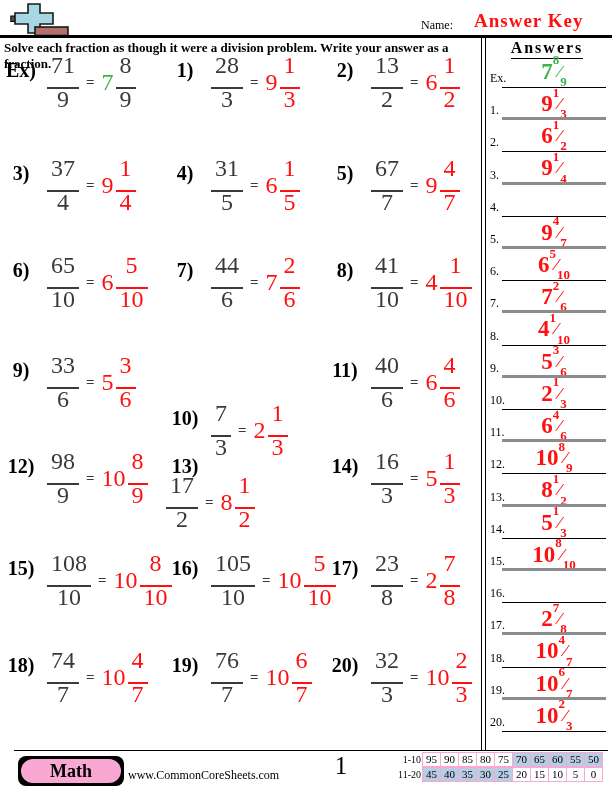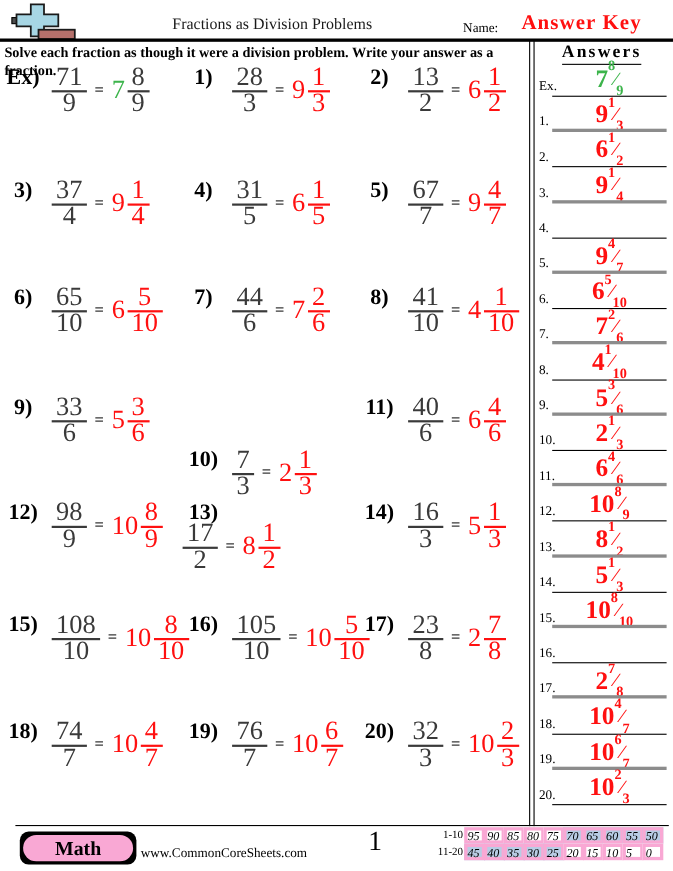--- a/index.html
+++ b/index.html
@@ -20,21 +20,21 @@
   #vsep{position:absolute;left:481px;top:37px;height:714px;width:3px;
         border-left:1.6px solid #000;border-right:1.6px solid #000;}
 
   
   .problem{position:absolute;display:flex;align-items:center;height:46px;}
   .plabel{align-self:flex-start;width:38px;text-align:center;margin-right:7px;margin-top:1px;
           font-size:20px;font-weight:bold;line-height:1;}
   .pcontent{display:flex;align-items:center;}
   .frac{display:inline-flex;flex-direction:column;text-align:center;}
   .fnum,.fden{line-height:19px;font-size:24px;padding:0 4px;}
-  .fnum{border-bottom:2px solid currentColor;padding-bottom:2px;}
+  .fnum{border-bottom:2px solid currentColor;padding-bottom:12px;}
   .fden{margin-top:1px;}
   .qfrac{color:var(--q);}
   .eq{font-size:15px;font-weight:bold;color:var(--q);margin:0 7px;}
   .whole{font-size:24px;margin-right:2px;}
   .red{color:var(--red);}  .green{color:var(--green);}  .dark{color:var(--q);}
 
   
   #answers-title{position:absolute;left:486px;top:39px;width:122px;text-align:center;}
   #answers-title span{display:inline-block;font-size:16px;font-weight:bold;letter-spacing:2px;
                       border-bottom:1.6px solid #000;padding-bottom:1px;}
@@ -52,35 +52,34 @@
   
   #footer-rule{position:absolute;left:14px;top:750px;width:594px;height:0;border-top:1.6px solid #000;}
   #math-badge{position:absolute;left:18px;top:756px;width:106px;height:30px;background:#000;border-radius:8px;}
   #math-badge .pill{position:absolute;left:3px;top:3px;right:3px;bottom:3px;background:#f9a8d4;border-radius:13px;
                     display:flex;align-items:center;justify-content:center;font-size:18px;font-weight:bold;}
   #website{position:absolute;left:128px;top:768px;font-size:12px;}
   #page-number{position:absolute;left:326px;top:752px;width:30px;text-align:center;font-size:25px;}
   #score-table{position:absolute;left:394px;top:752px;display:flex;flex-direction:column;}
   .score-row{display:flex;height:15px;}
   .score-label{width:27px;text-align:right;font-size:10px;line-height:15px;margin-right:2px;}
-  .score-cell{box-sizing:border-box;width:19px;margin-left:-1px;border:3px solid #f9a8d4;
-              font-size:11px;line-height:13px;text-align:left;background:#fff;font-style:italic;}
+  .score-cell{box-sizing:border-box;width:19px;margin-left:-1px;border:1px solid #f9a8d4;
+              font-size:11px;line-height:13px;text-align:center;background:#fff;}
   .score-cell.hl{background:var(--blue);}
 </style>
 </head>
 <body>
 
 <div id="page" style="--red: #ff1010; --green: #3cb44b; --q: #3a3a3a; --blue: #b8cce4;">
 
   <svg id="logo" viewBox="0 0 100 40">
     <rect x="0.8" y="15" width="5.5" height="5.5" fill="#4d4d4d" stroke="#000" stroke-width="1"></rect>
     <path d="M18,3 L30,3 L30,12 L43,12 L43,23 L30,23 L30,32 L18,32 L18,23 L5,23 L5,12 L18,12 Z" fill="#a7d6e4" stroke="#1a1a1a" stroke-width="1.6"></path>
     <rect x="25" y="26" width="33" height="8.5" fill="#b4706b" stroke="#1a1a1a" stroke-width="1.6"></rect>
   </svg>
-  <div id="title">Fractions as Division Problems</div>
   <div id="name-label">Name:</div>
   <div id="answer-key">Answer Key</div>
   <div id="header-rule"></div>
   <div id="instruction">Solve each fraction as though it were a division problem. Write your answer as a fraction.</div>
 
   <div id="vsep"></div>
   <div id="answers-title">
     <span>Answers</span>
   </div>
   <div id="answers-list">

